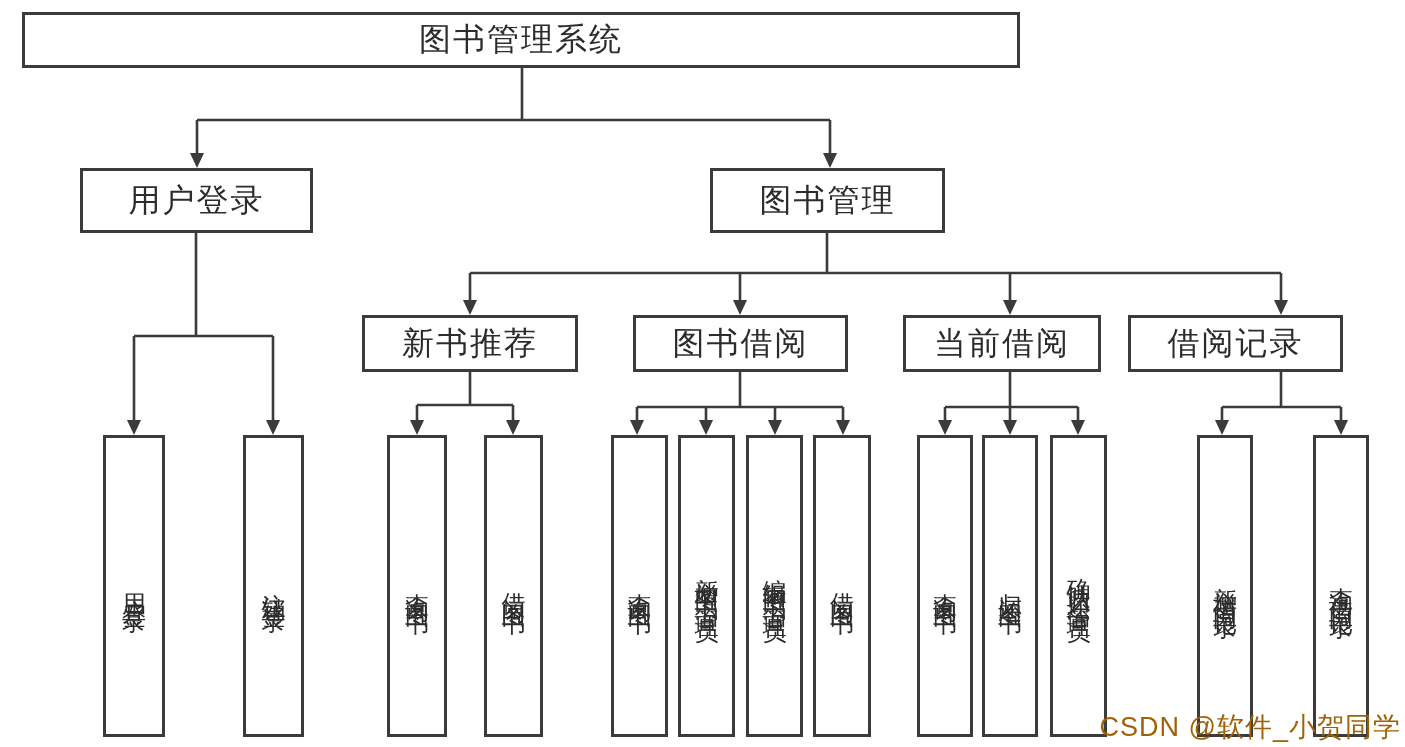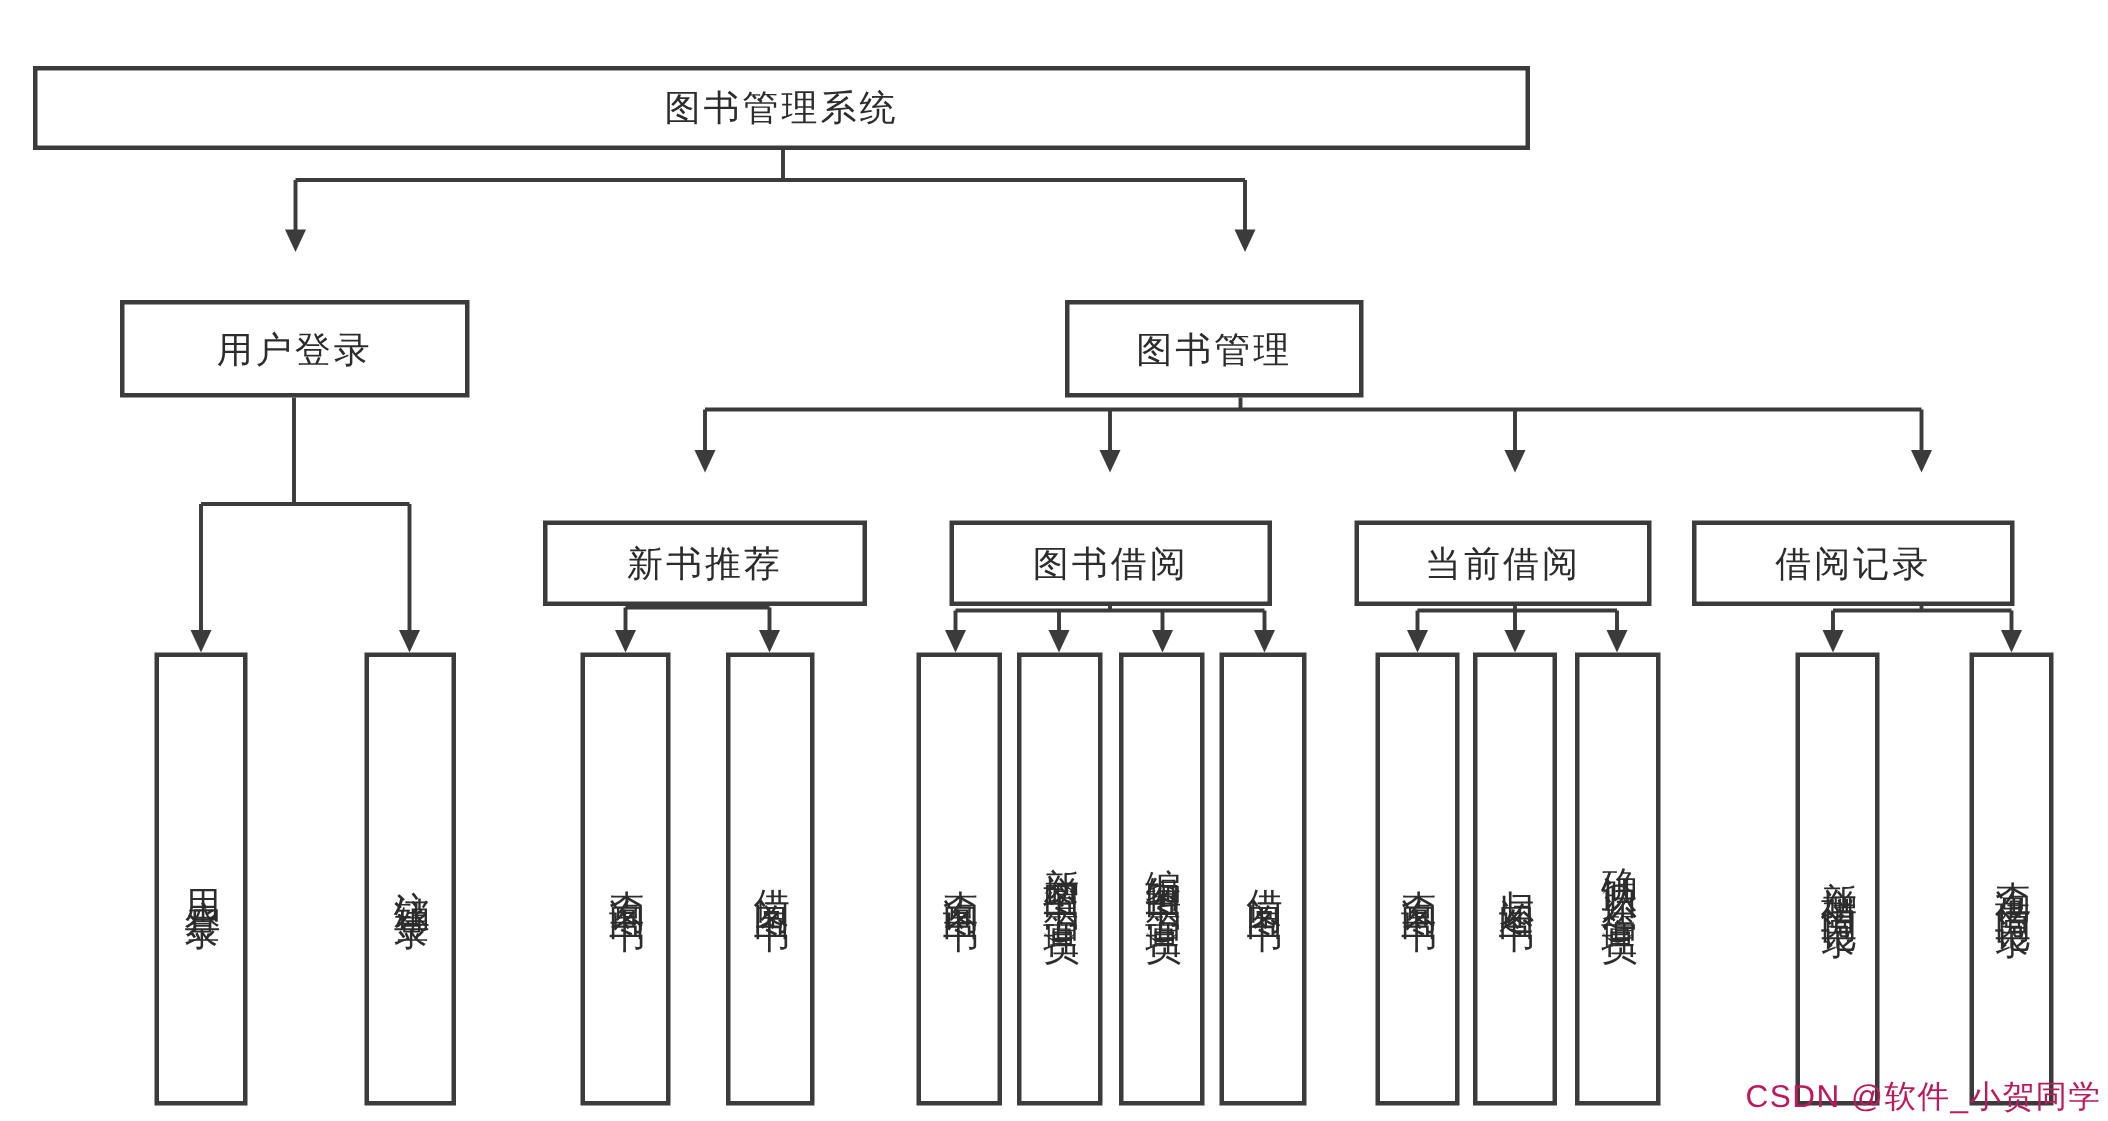--- a/index.html
+++ b/index.html
@@ -15,38 +15,37 @@
     position:absolute;
     box-sizing:border-box;
     border:3px solid #3b3b3b;
     background:#ffffff;
     display:flex;
     align-items:center;
     justify-content:center;
     color:#2c2c2c;
   }
   .node.h{
-    font-size:24px;
+    font-size:32px;
     letter-spacing:2px;
     white-space:nowrap;
-    margin-top:32px;
   }
   .node.v{
     writing-mode:vertical-rl;
     text-orientation:mixed;
     font-size:24px;
     letter-spacing:6px;
     line-height:1;
   }
   .watermark{
     position:absolute;
     right:4px;
     bottom:2px;
-    font-size:21px;
-    color:#be185d;
+    font-size:27px;
+    color:#a16207;
     letter-spacing:1px;
     white-space:nowrap;
   }
 </style>
 </head>
 <body>
 
 <div id="stage">
 
   <svg id="wires" viewBox="0 0 1405 747" xmlns="http://www.w3.org/2000/svg">
@@ -78,21 +77,21 @@
       <polygon points="1003,420 1017,420 1010,435"></polygon>
       <polygon points="1071,420 1085,420 1078,435"></polygon>
       <polygon points="1215,420 1229,420 1222,435"></polygon>
       <polygon points="1334,420 1348,420 1341,435"></polygon>
     </g>
   </svg>
 
   <div class="node h" style="left:22px;top:12px;width:998px;height:56px">图书管理系统</div>
 
   <div class="node h" style="left:80px;top:168px;width:233px;height:65px">用户登录</div>
-  <div class="node h" style="left:710px;top:168px;width:199px;height:65px">图书管理</div>
+  <div class="node h" style="left:710px;top:168px;width:235px;height:65px">图书管理</div>
 
   <div class="node h" style="left:633px;top:315px;width:215px;height:57px">图书借阅</div>
   <div class="node h" style="left:362px;top:315px;width:216px;height:57px">新书推荐</div>
   <div class="node h" style="left:903px;top:315px;width:198px;height:57px">当前借阅</div>
   <div class="node h" style="left:1128px;top:315px;width:215px;height:57px">借阅记录</div>
 
   <div class="node v" style="left:103px;top:435px;width:62px;height:302px">用户登录</div>
   <div class="node v" style="left:243px;top:435px;width:61px;height:302px">注销登录</div>
 
   <div class="node v" style="left:387px;top:435px;width:60px;height:302px">查询图书</div>

